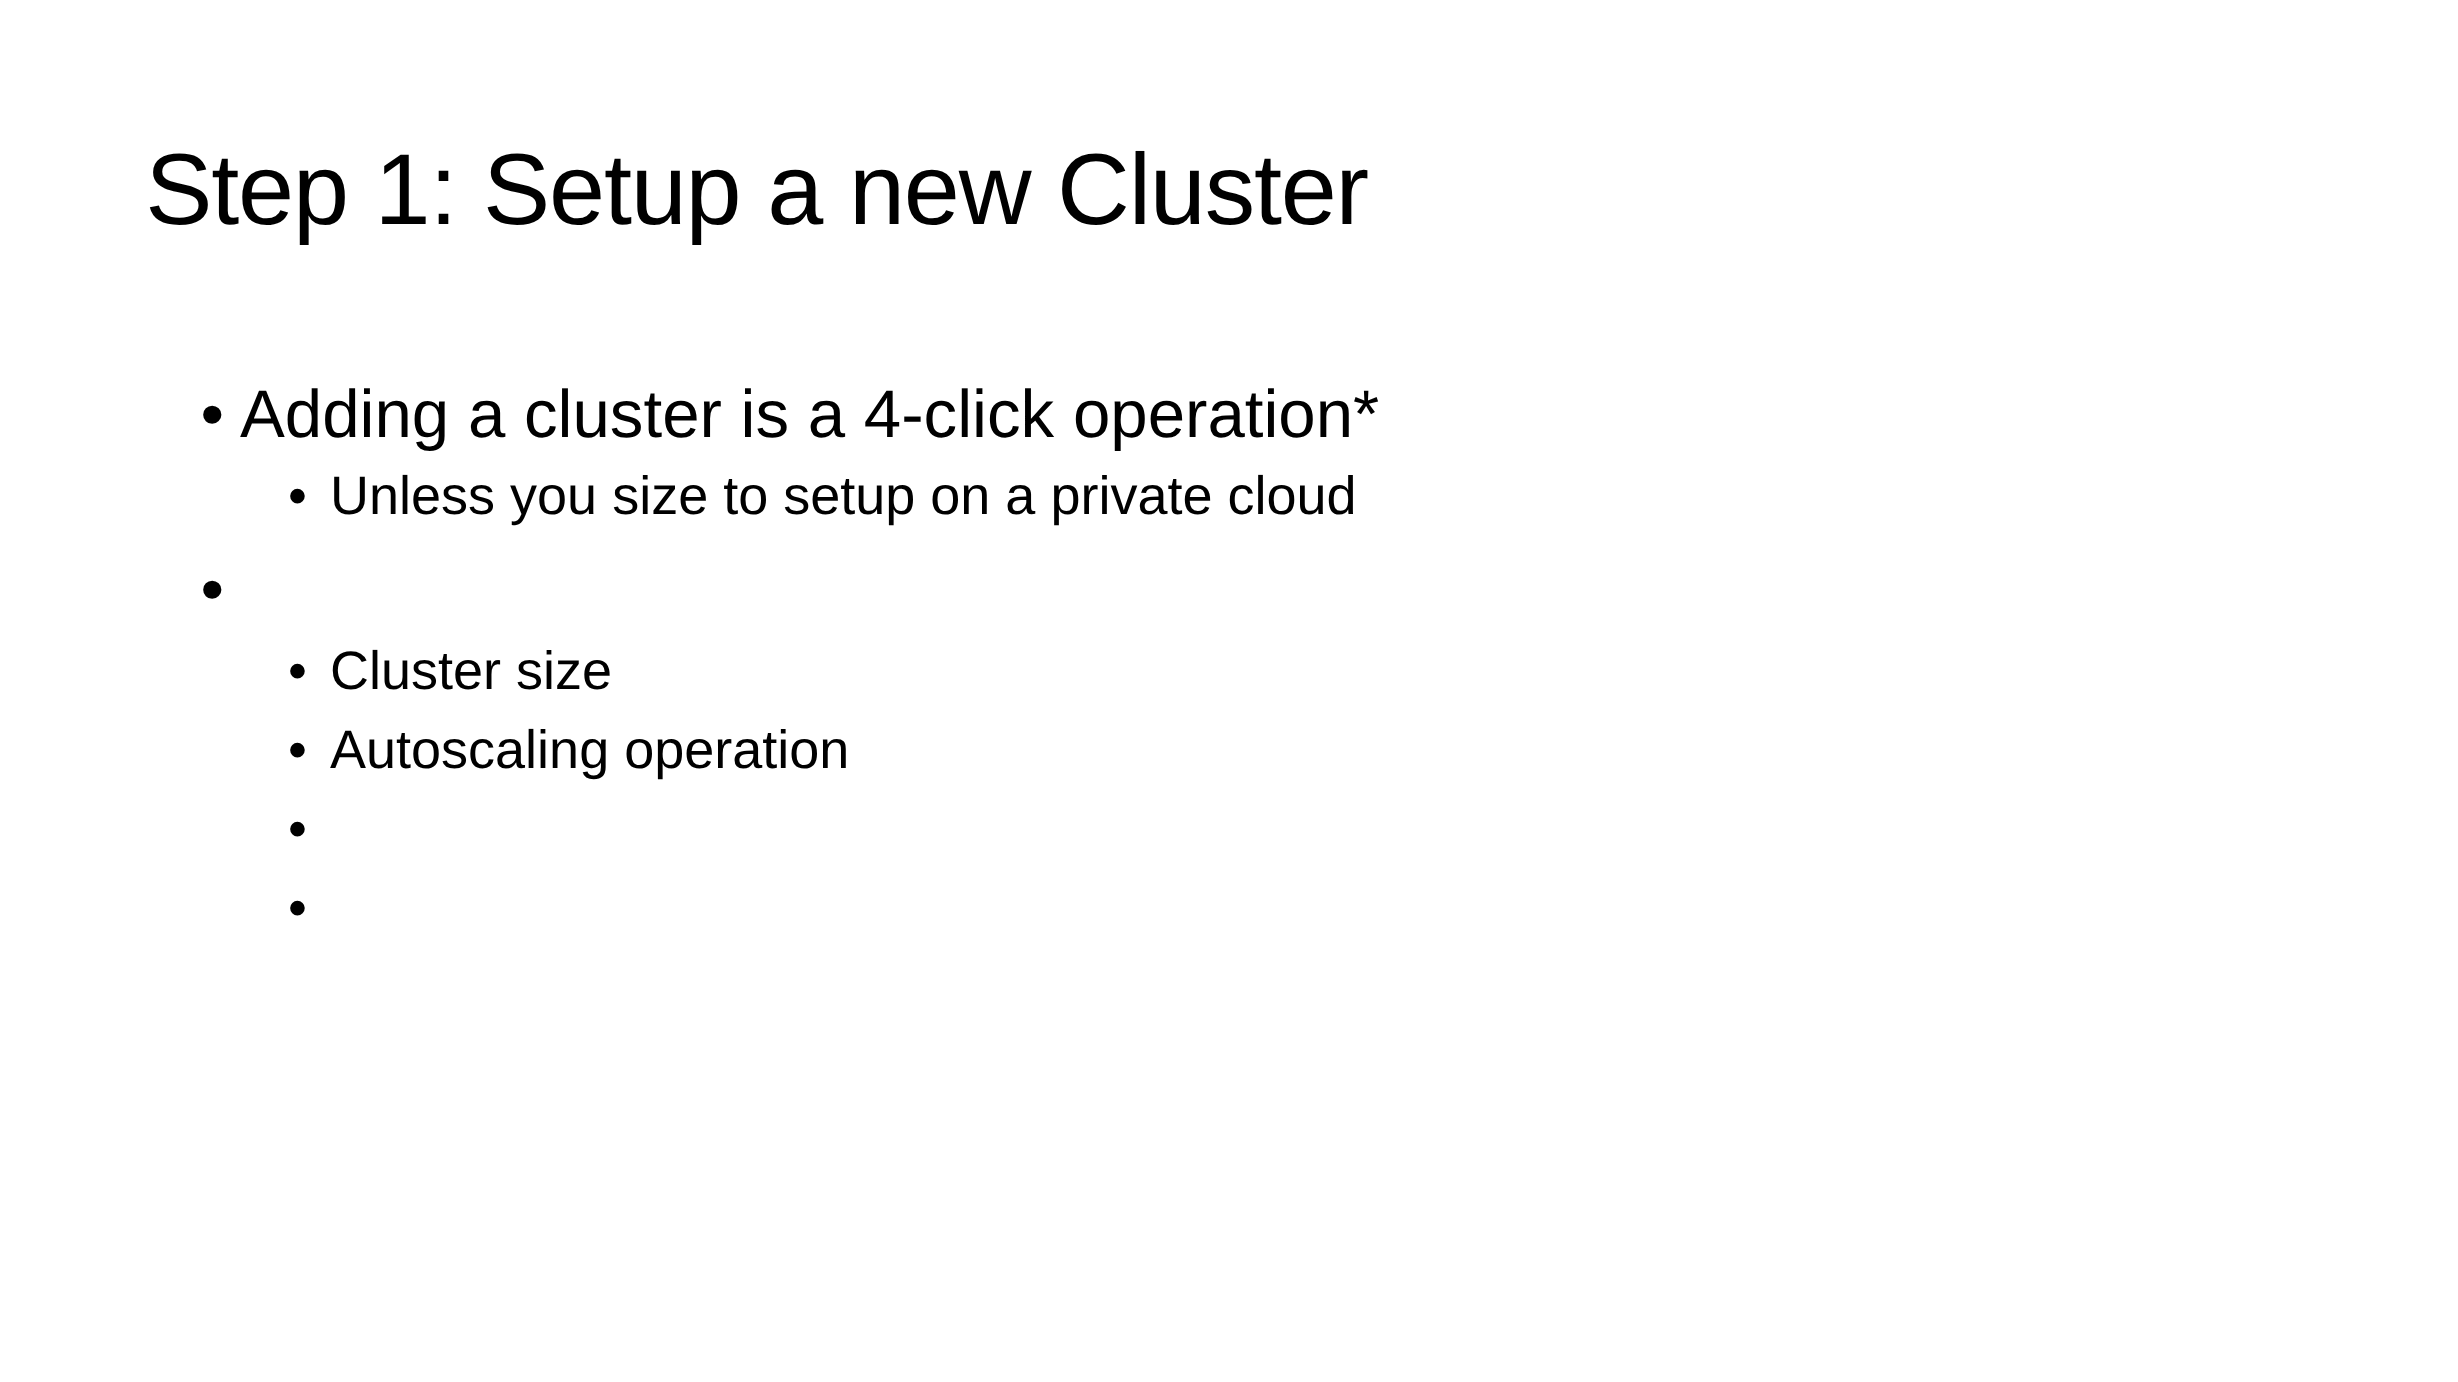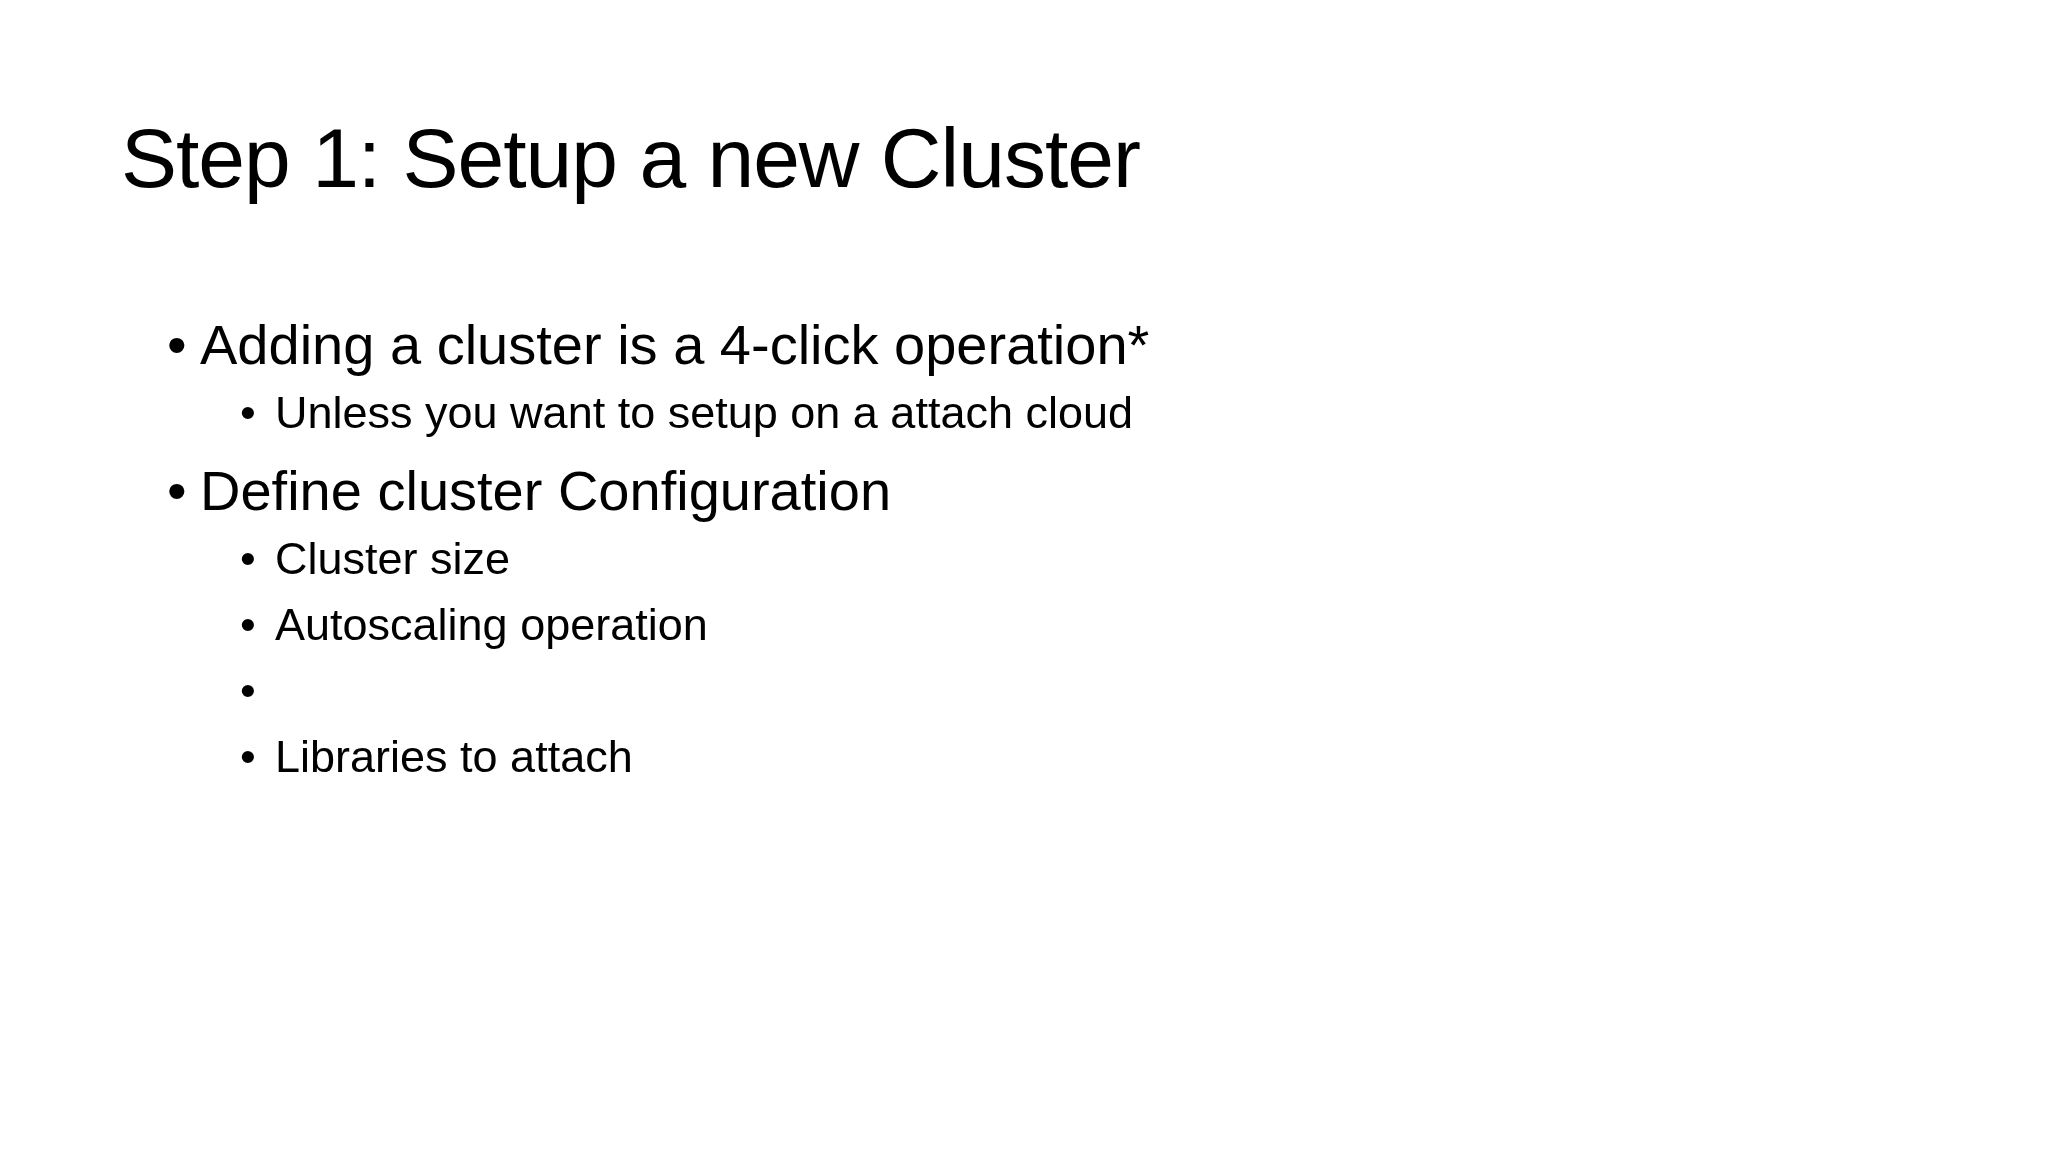--- a/index.html
+++ b/index.html
@@ -67,41 +67,39 @@
 
   <div class="bullet-list">
 
     <div class="bullet-item l1">
       <span class="bullet-glyph">•</span>
       <span class="bullet-text">Adding a cluster is a 4-click operation*</span>
     </div>
 
     <div class="bullet-item l2">
       <span class="bullet-glyph">•</span>
-      <span class="bullet-text">Unless you want to setup on a attach cloud</span>
+      <span class="bullet-text">Unless you size to setup on a private cloud</span>
     </div>
 
     <div class="bullet-item l1">
       <span class="bullet-glyph">•</span>
-      <span class="bullet-text">Define cluster Configuration</span>
     </div>
 
     <div class="bullet-item l2">
       <span class="bullet-glyph">•</span>
       <span class="bullet-text">Cluster size</span>
     </div>
 
     <div class="bullet-item l2">
       <span class="bullet-glyph">•</span>
       <span class="bullet-text">Autoscaling operation</span>
     </div>
 
     <div class="bullet-item l2">
       <span class="bullet-glyph">•</span>
     </div>
 
     <div class="bullet-item l2">
       <span class="bullet-glyph">•</span>
-      <span class="bullet-text">Libraries to attach</span>
     </div>
 
   </div>
 </div>
 
 </body></html>

